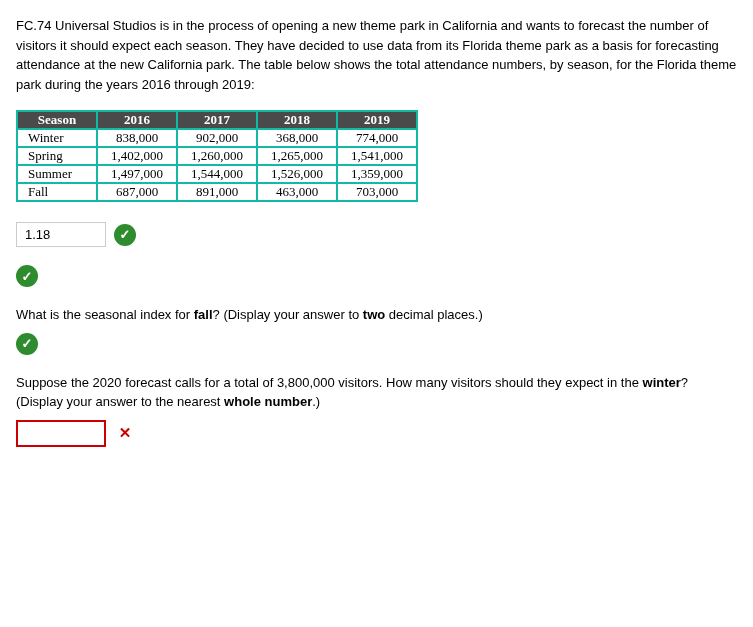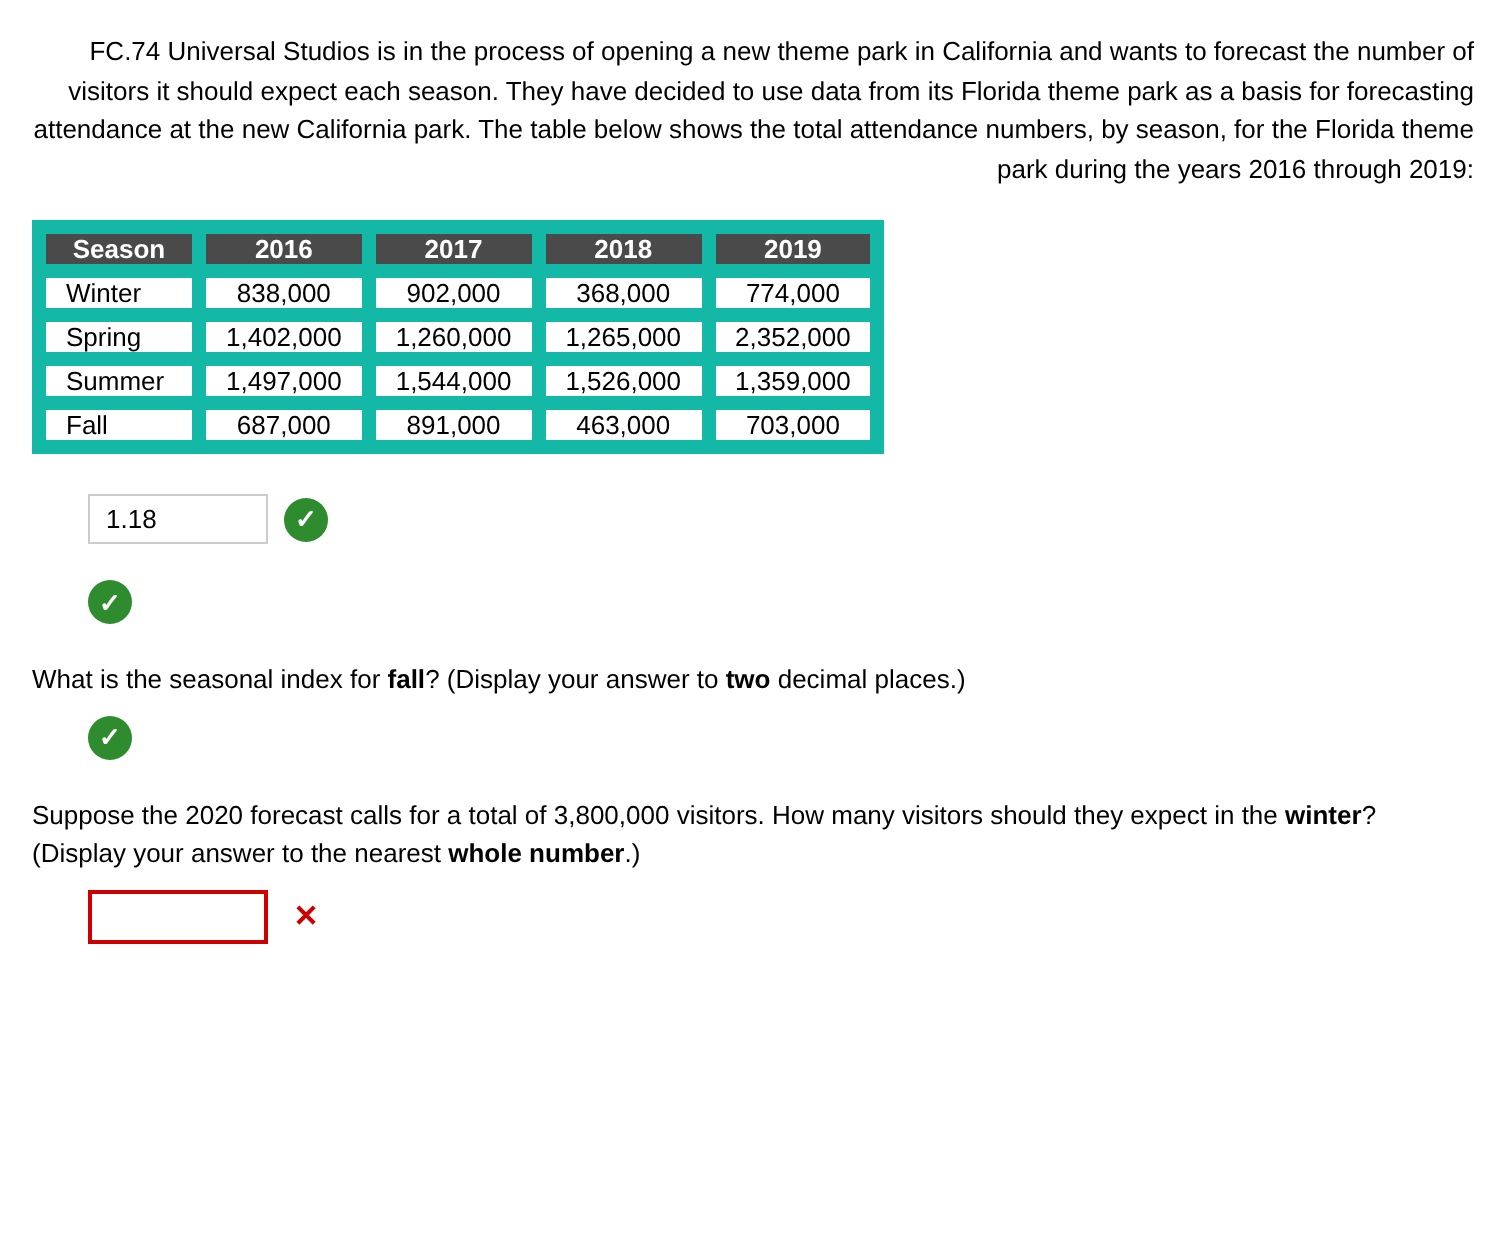--- a/index.html
+++ b/index.html
@@ -8,31 +8,31 @@
       font-size: 13px;
       background: #fff;
       color: #000;
       padding: 16px;
       width: 753px;
       min-height: 627px;
     }
     .intro-text {
       line-height: 1.5;
       margin-bottom: 16px;
-      text-align: right;
     }
     table {
       border-collapse: collapse;
       margin-bottom: 20px;
     }
     table th, table td {
-      border: 7px solid #14b8a6;
+      border: 2px solid #14b8a6;
       padding: 0 10px;
       text-align: center;
       min-width: 80px;
+      font-family: Liberation Serif, serif;
     }
     table th {
       background-color: #4a4a4a;
       color: #fff;
       font-weight: bold;
     }
     table td:first-child {
       text-align: left;
     }
     .question-block {
@@ -42,21 +42,20 @@
       line-height: 1.5;
       margin-bottom: 8px;
     }
     .question-text strong {
       font-weight: bold;
     }
     .input-row {
       display: flex;
       align-items: center;
       gap: 8px;
-      margin-left: 28px;
     }
     .answer-input {
       border: 1px solid #ccc;
       padding: 4px 8px;
       width: 90px;
       font-size: 13px;
       outline: none;
     }
     .answer-input.error {
       border: 2px solid #cc0000;
@@ -108,21 +107,21 @@
         <td>838,000</td>
         <td>902,000</td>
         <td>368,000</td>
         <td>774,000</td>
       </tr>
       <tr>
         <td>Spring</td>
         <td>1,402,000</td>
         <td>1,260,000</td>
         <td>1,265,000</td>
-        <td>2,352,000</td>
+        <td>1,541,000</td>
       </tr>
       <tr>
         <td>Summer</td>
         <td>1,497,000</td>
         <td>1,544,000</td>
         <td>1,526,000</td>
         <td>1,359,000</td>
       </tr>
       <tr>
         <td>Fall</td>

